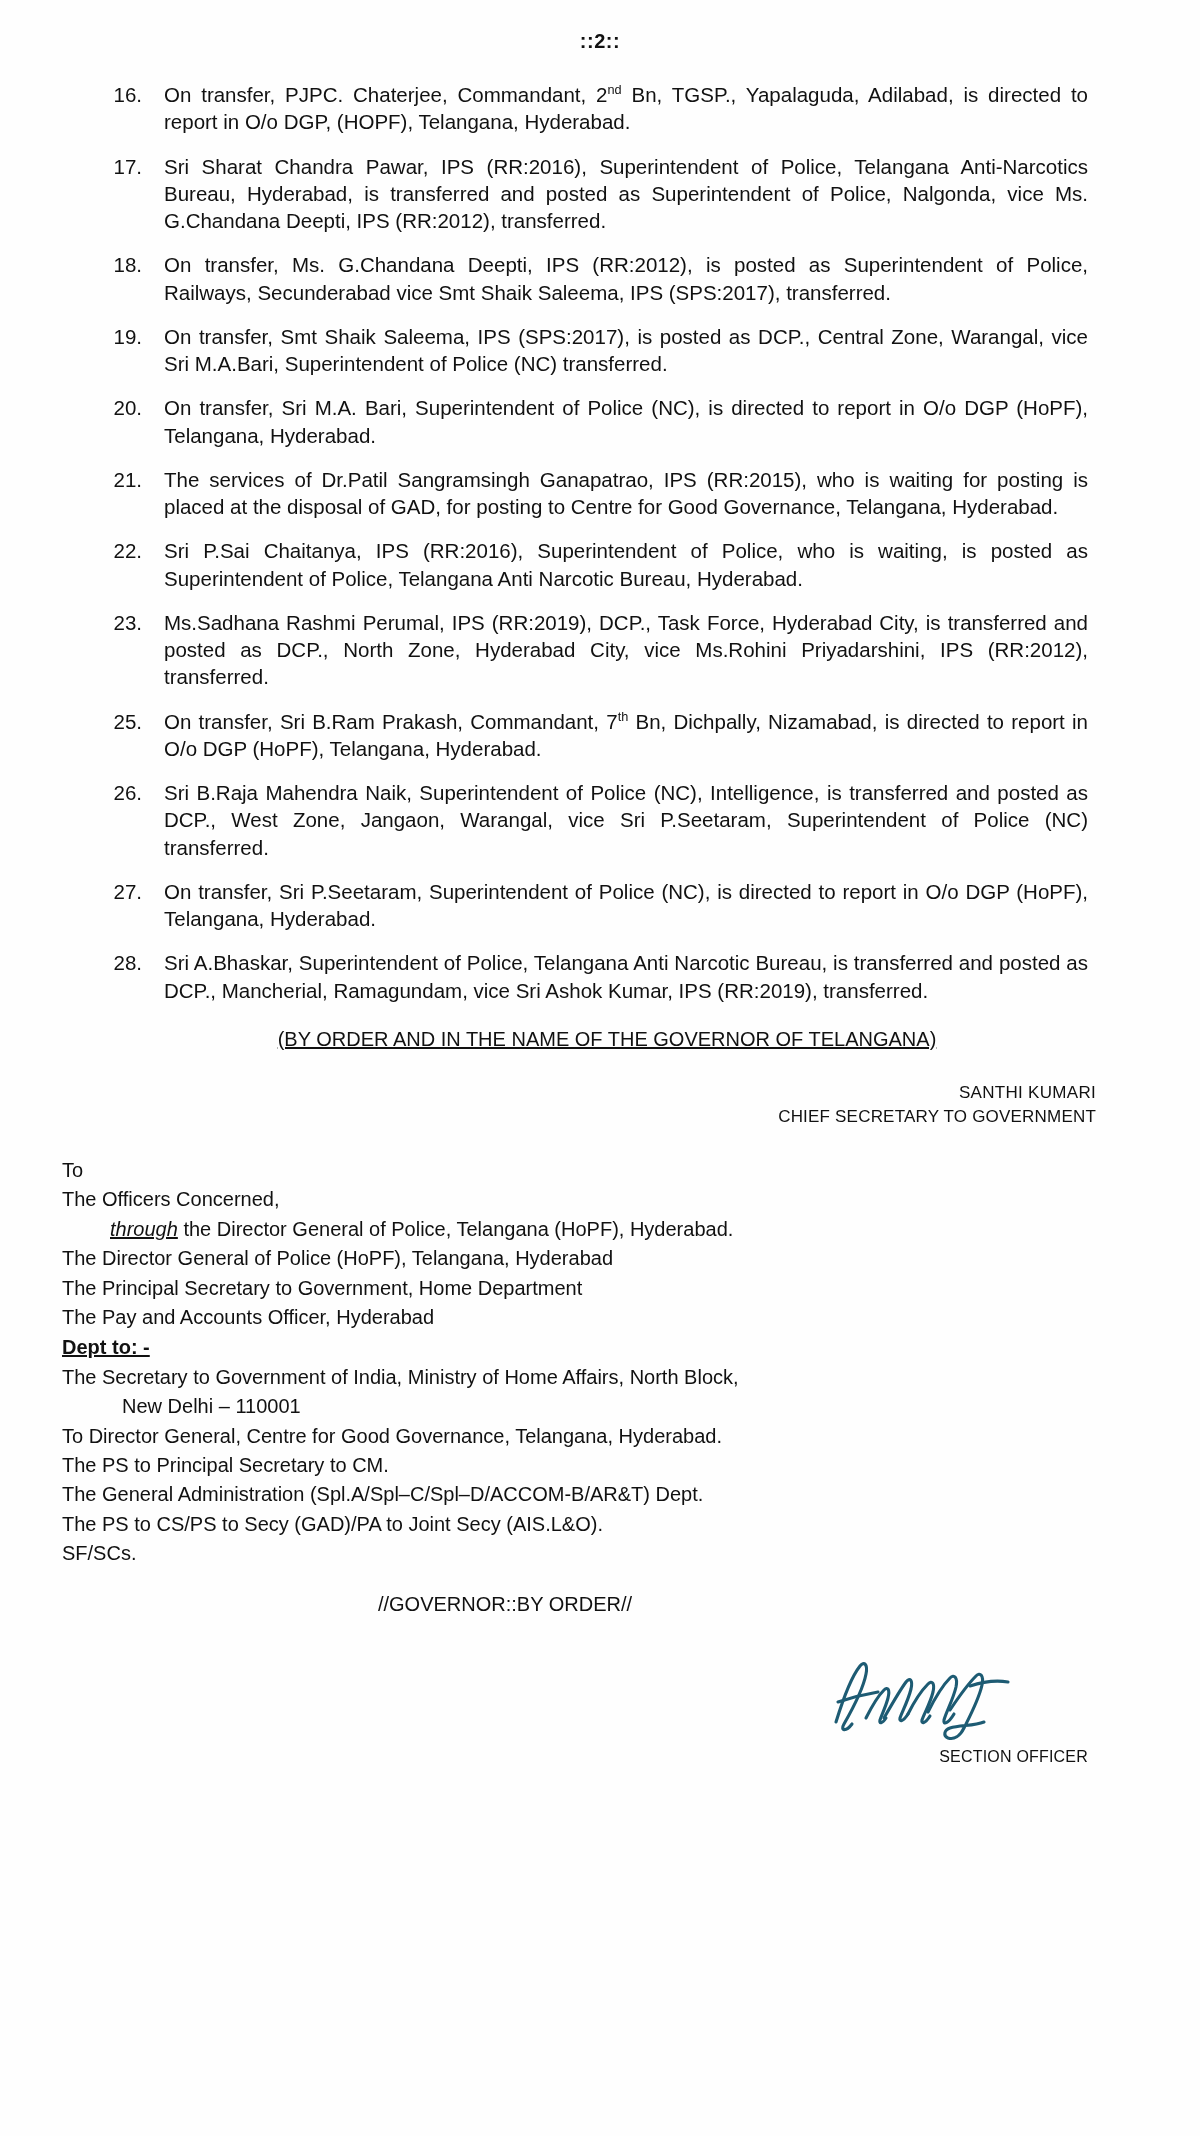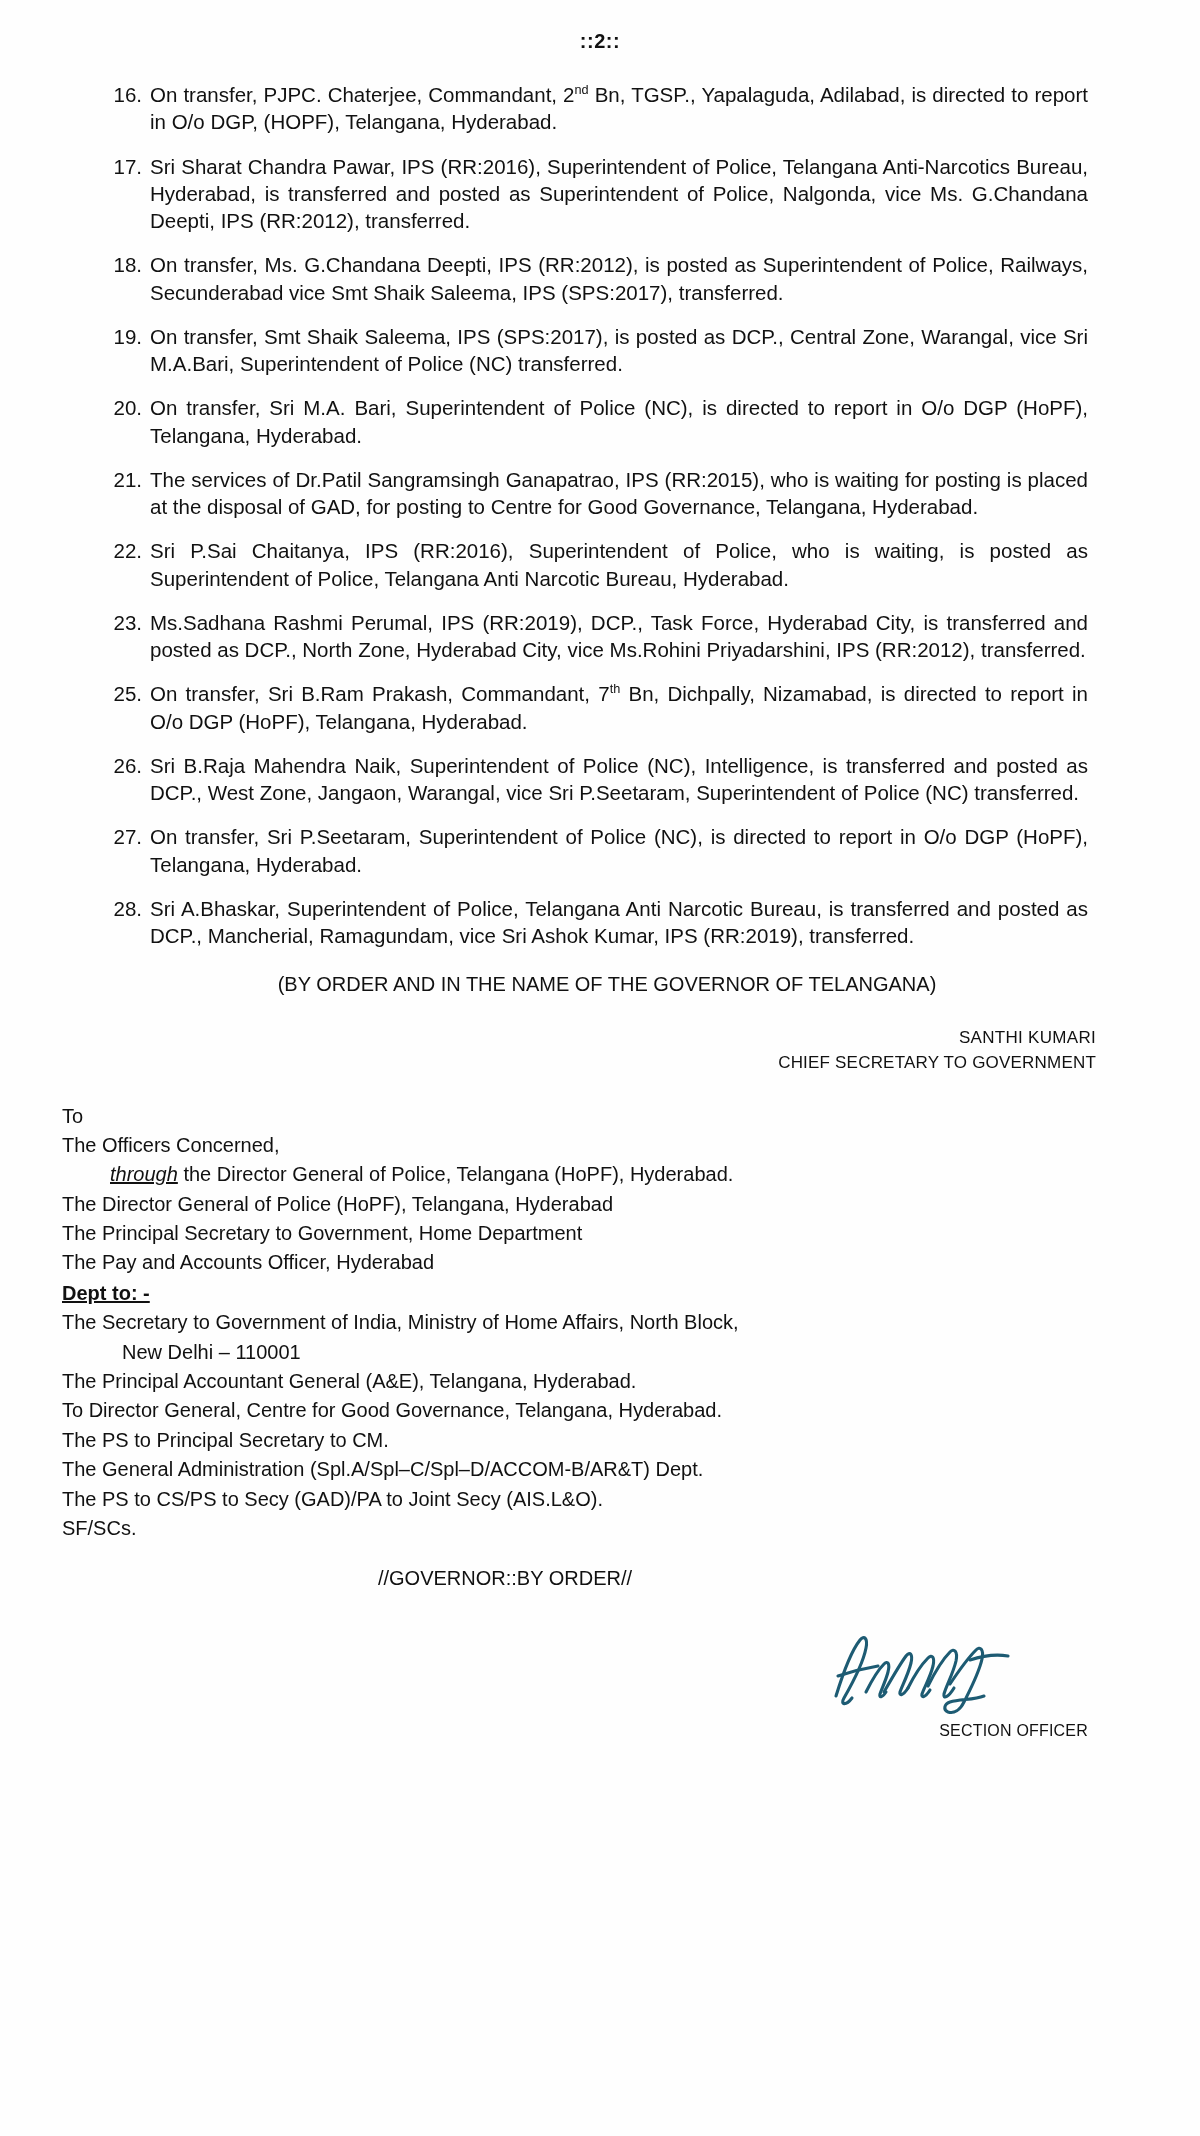--- a/index.html
+++ b/index.html
@@ -32,20 +32,21 @@
     margin: 28px 0 0 0;
     padding: 0;
     list-style: none;
   }
   .order-item {
     display: flex;
     align-items: flex-start;
     margin: 0 112px 17px 104px;
     font-size: 20.5px;
     line-height: 1.33;
+    gap: 14px;
   }
   .order-num {
     flex: 0 0 auto;
     width: 38px;
     text-align: right;
     padding-right: 8px;
     color: #111;
   }
   .order-text {
     flex: 1 1 auto;
@@ -57,20 +58,21 @@
   .order-text sup {
     font-size: 0.62em;
     vertical-align: super;
     line-height: 0;
   }
   .by-order {
     text-align: center;
     font-size: 20px;
     margin: 24px 90px 0 104px;
     color: #111;
+    text-decoration: underline;
   }
   .signature-block {
     margin: 30px 104px 0 0;
     text-align: right;
     font-size: 17px;
     line-height: 1.45;
     color: #111;
   }
   .sig-name {
     letter-spacing: 0.3px;
@@ -199,21 +201,20 @@
     <div class="to-line indent-1"><span class="thru">through</span><span> the Director General of Police, Telangana (HoPF), Hyderabad.</span></div>
     <div id="to-lines">
         <div class="to-line">The Director General of Police (HoPF), Telangana, Hyderabad</div>
         <div class="to-line">The Principal Secretary to Government, Home Department</div>
         <div class="to-line">The Pay and Accounts Officer, Hyderabad</div>
       </div>
     <div class="to-line"><span class="copy-heading">Dept to: -</span></div>
     <div id="copy-lines">
         <div class="to-line">The Secretary to Government of India, Ministry of Home Affairs, North Block,</div>
         <div class="to-line indent-2">New Delhi – 110001</div>
-        <div class="to-line">The Principal Accountant General (A&amp;E), Telangana, Hyderabad.</div>
         <div class="to-line">To Director General, Centre for Good Governance, Telangana, Hyderabad.</div>
         <div class="to-line">The PS to Principal Secretary to CM.</div>
         <div class="to-line">The General Administration (Spl.A/Spl–C/Spl–D/ACCOM-B/AR&amp;T) Dept.</div>
         <div class="to-line">The PS to CS/PS to Secy (GAD)/PA to Joint Secy (AIS.L&amp;O).</div>
         <div class="to-line">SF/SCs.</div>
       </div>
   </div>
 
   <div class="forwarded">//GOVERNOR::BY ORDER//</div>
 

